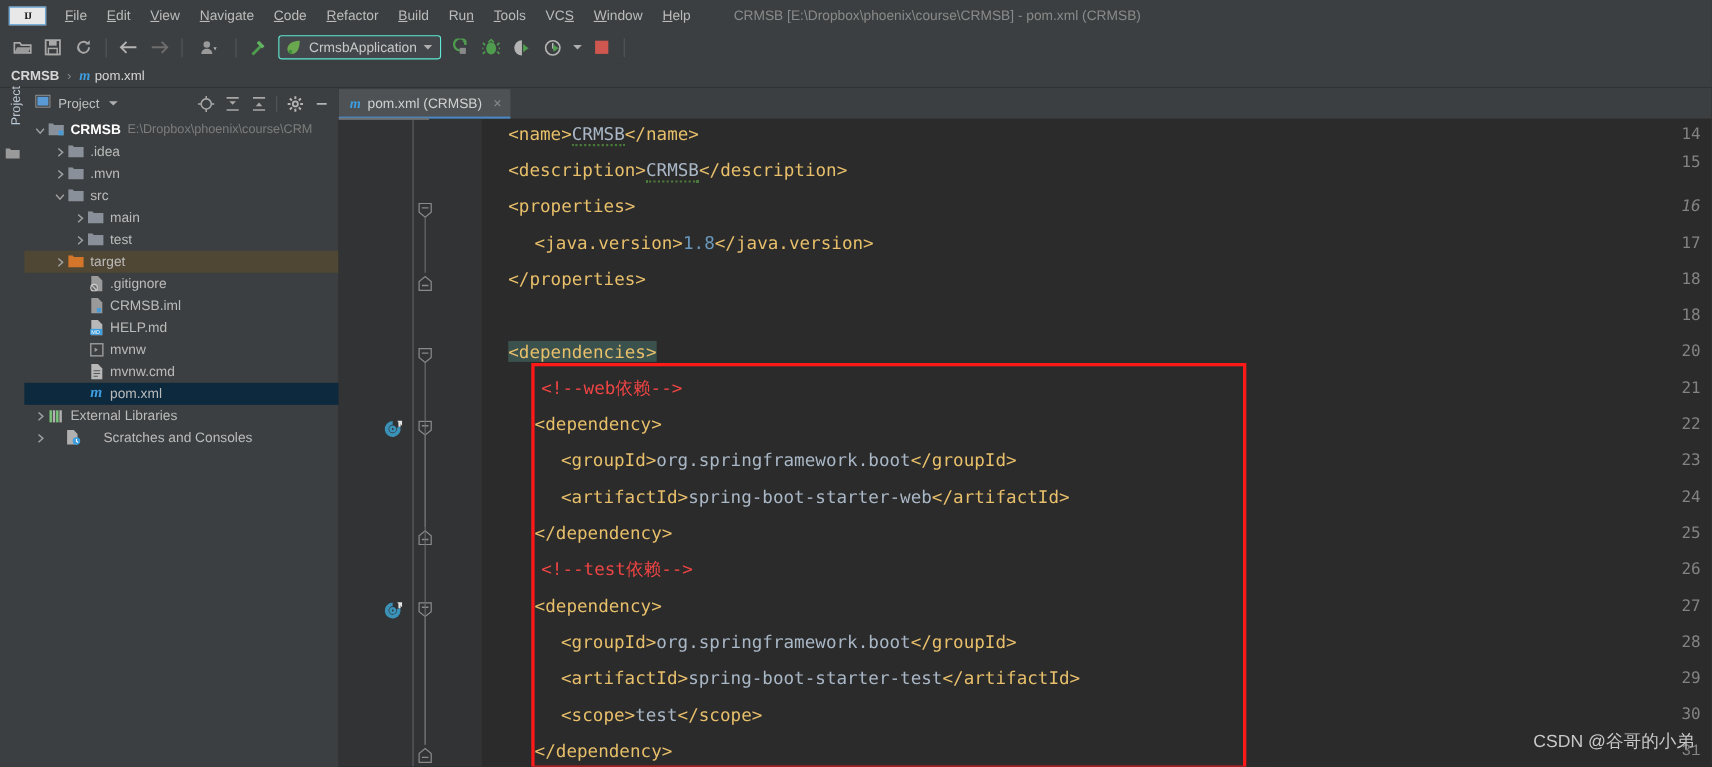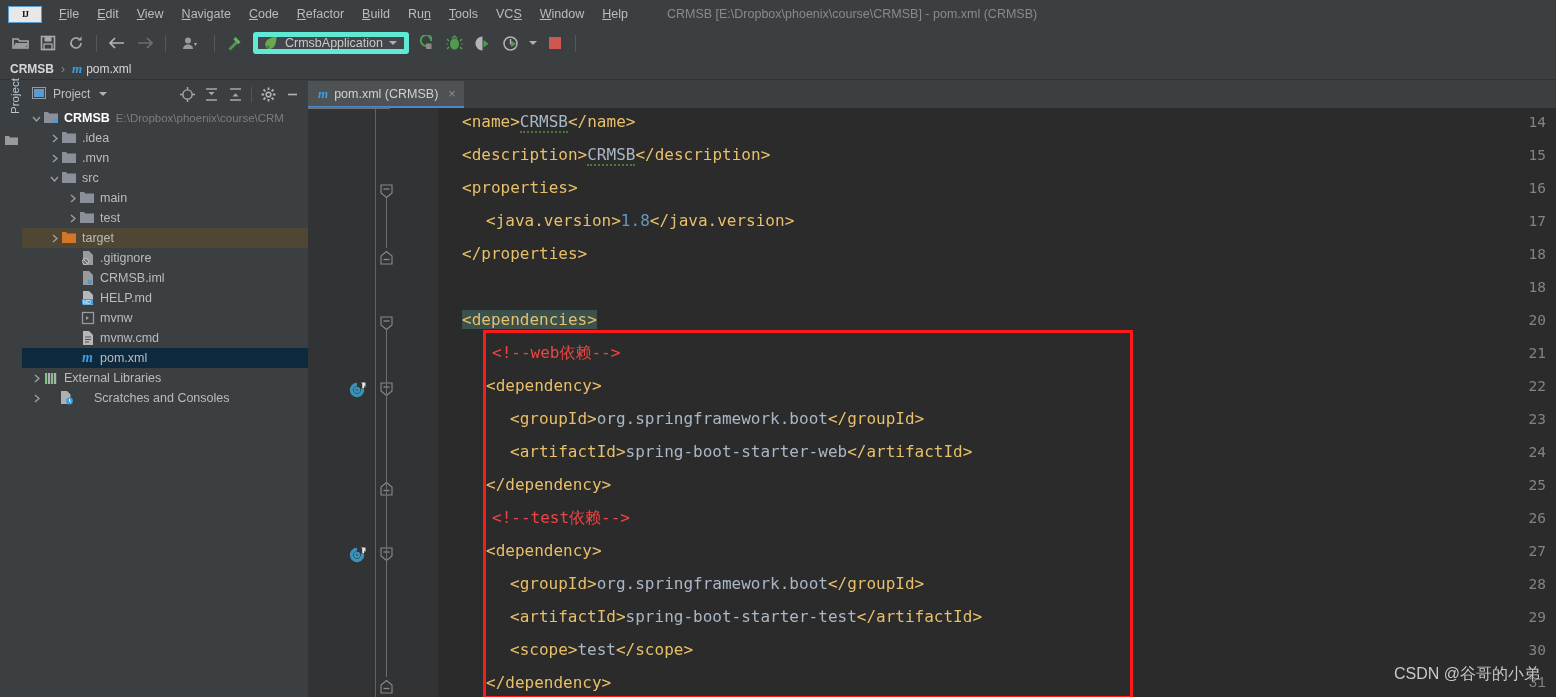--- a/index.html
+++ b/index.html
@@ -36,21 +36,21 @@
     position: absolute; left: 0; top: 28px; width: 1556px; height: 30px;
     background: #3c3f41; display: flex; align-items: center; padding-left: 6px;
   }
   .tb-btn {
     width: 26px; height: 24px; display: flex; align-items: center;
     justify-content: center; margin: 0 1px;
   }
   .tb-sep { width: 1px; height: 17px; background: #555759; margin: 0 6px; }
   .runcfg {
     display: flex; align-items: center; height: 22px;
-    border: 5px solid #5eead4; border-radius: 3px;
+    border: 1px solid #5eead4; border-radius: 3px;
     padding: 0 7px 0 5px; margin-left: 4px; margin-right: 4px;
     background: #43464a;
   }
   .runcfg-label { color: #c9c9c9; font-size: 12.5px; margin: 0 6px; }
   .caret { width: 0; height: 0; border-left: 4px solid transparent;
            border-right: 4px solid transparent; border-top: 4px solid #b0b0b0; }
 
   
   .breadcrumb {
     position: absolute; left: 0; top: 58px; width: 1556px; height: 22px;
@@ -535,22 +535,22 @@
         <span class="etab-label">pom.xml (CRMSB)</span>
         <span class="etab-close">×</span>
       </div>
     </div>
     <div class="code-area">
       <div class="gutter"></div>
       <div class="foldcol"></div>
       <div class="fold-line"></div>
       <div id="gutter-content">
           <div class="lnum" style="top: 6px;">14</div>
-          <div class="lnum" style="top: 39px;">15</div>
-          <div class="lnum" style="top: 72px;">16</div>
+          <div class="lnum" style="top: 32px;">15</div>
+          <div class="lnum" style="top: 72px; font-style: italic;">16</div>
           <div class="foldmark" style="top: 76px;"><svg width="13" height="15" viewBox="0 0 13 15">
               <path d="M1 1h11v8l-5.5 4.5L1 9z" fill="none" stroke="#8a8a8a" stroke-width="1.1"></path>
               <path d="M3.5 5h6" stroke="#8a8a8a" stroke-width="1.3"></path>
             </svg></div>
           <div class="lnum" style="top: 105px;">17</div>
           <div class="lnum" style="top: 138px;">18</div>
           <div class="foldmark" style="top: 142px;"><svg width="13" height="15" viewBox="0 0 13 15">
               <path d="M1 14V6l5.5-4.5L12 6v8z" fill="none" stroke="#8a8a8a" stroke-width="1.1"></path>
               <path d="M3.5 9.5h6" stroke="#8a8a8a" stroke-width="1.3"></path>
             </svg></div>

